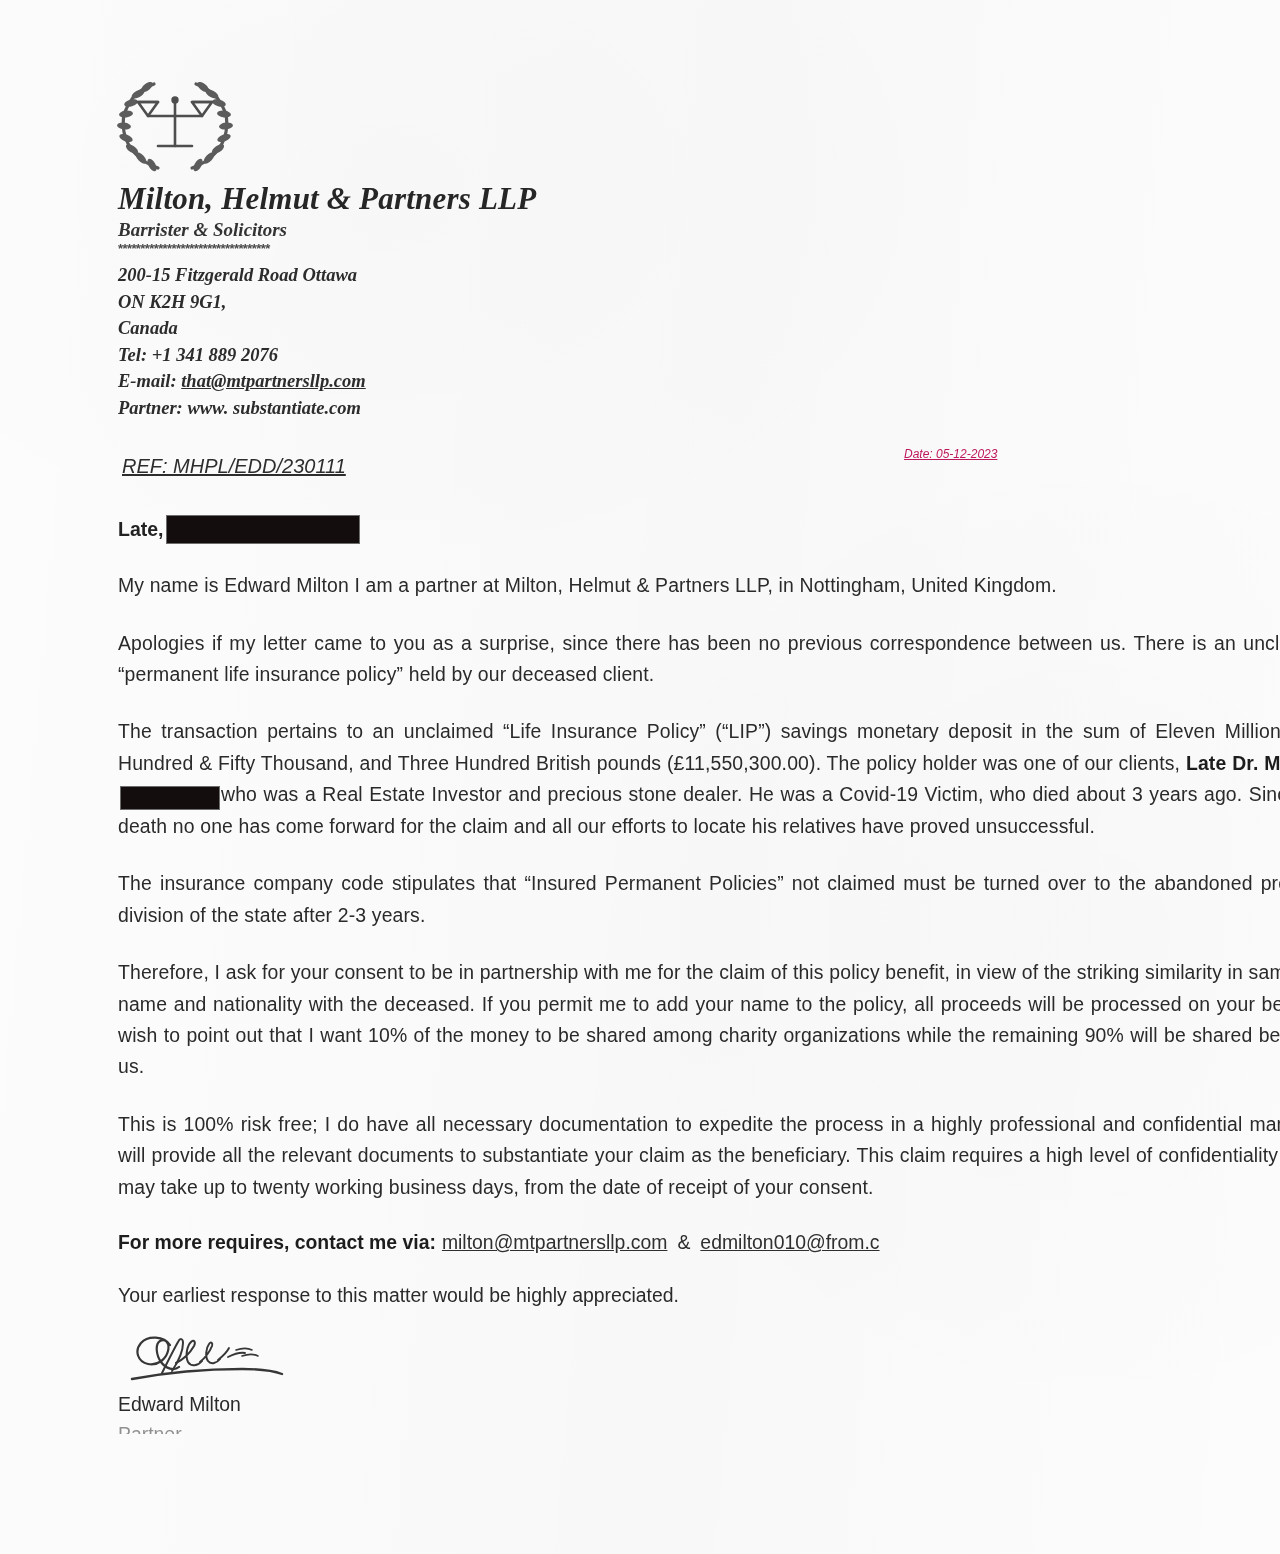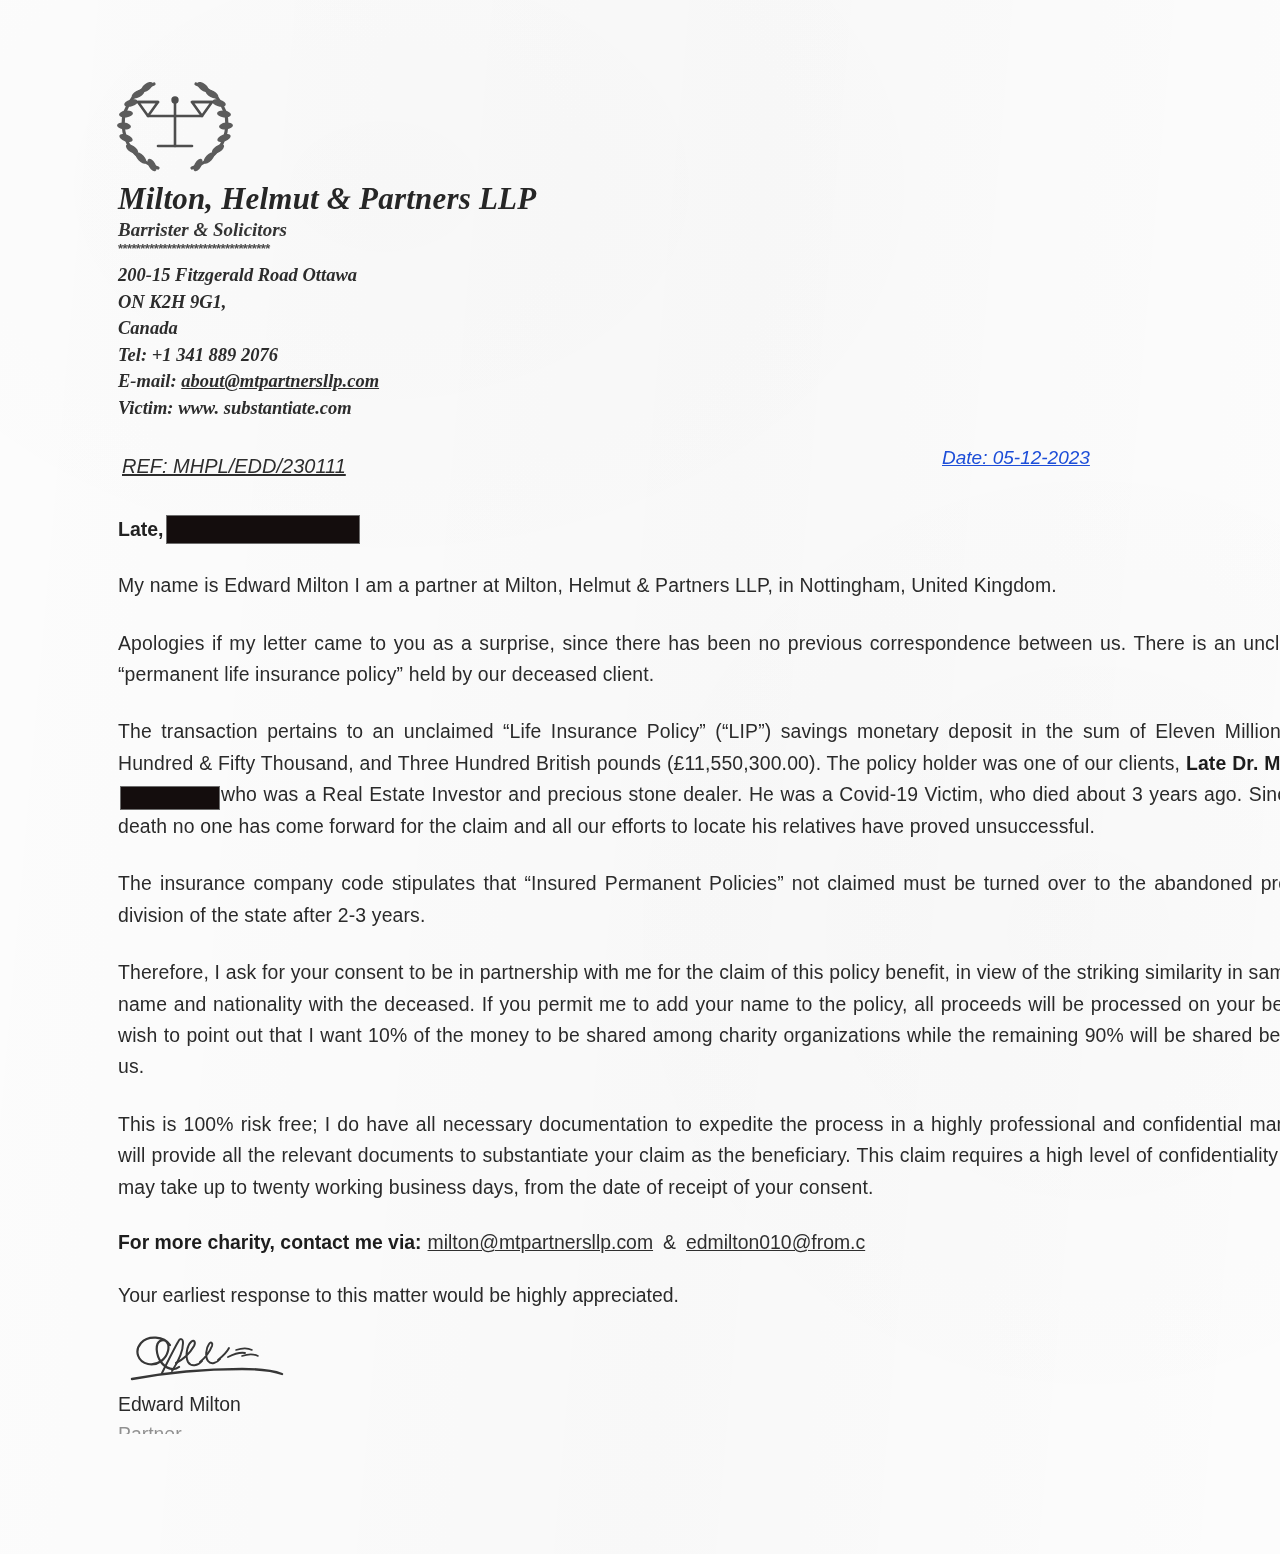--- a/index.html
+++ b/index.html
@@ -97,27 +97,27 @@
     left: 4px;
     top: 8px;
     font-family: "Liberation Sans", sans-serif;
     font-style: italic;
     font-size: 20px;
     text-decoration: underline;
     color: #2d2d2d;
   }
   .date {
     position: absolute;
-    left: 824px;
+    left: 786px;
     top: 0;
     font-family: "Liberation Sans", sans-serif;
     font-style: italic;
-    font-size: 19px;
+    font-size: 12px;
     text-decoration: underline;
-    color: #1d4ed8;
+    color: #be185d;
   }
 
   
   .salutation {
     margin-top: 38px;
     display: flex;
     align-items: center;
     font-size: 19.5px;
     font-weight: bold;
     color: #222222;
@@ -274,24 +274,24 @@
       <div class="address">
         <div>200-15 Fitzgerald Road Ottawa</div>
         <div>ON K2H 9G1,</div>
         <div>Canada</div>
         <div>
           <span class="lbl">Tel:</span>
           <span>+1 341 889 2076</span>
         </div>
         <div>
           <span class="lbl">E-mail:</span>
-          <span class="uline">about@mtpartnersllp.com</span>
+          <span class="uline">that@mtpartnersllp.com</span>
         </div>
         <div>
-          <span class="lbl">Victim:</span>
+          <span class="lbl">Partner:</span>
           <span>www. substantiate.com</span>
         </div>
       </div>
     </div>
 
     <div class="refrow">
       <div class="ref">REF: MHPL/EDD/230111</div>
       <div class="date">Date: 05-12-2023</div>
     </div>
 
@@ -309,21 +309,21 @@
       <p><span>The transaction pertains to an unclaimed “Life Insurance Policy” (“LIP”) savings monetary deposit in the sum of Eleven Million, Five Hundred &amp; Fifty Thousand, and Three Hundred British pounds (£11,550,300.00). The policy holder was one of our clients, </span><b>Late Dr. Marcus</b><span class="redaction redaction-inline"></span><span>who was a Real Estate Investor and precious stone dealer. He was a Covid-19 Victim, who died about 3 years ago. Since His death no one has come forward for the claim and all our efforts to locate his relatives have proved unsuccessful.</span></p>
 
       <p>The insurance company code stipulates that “Insured Permanent Policies” not claimed must be turned over to the abandoned property division of the state after 2-3 years.</p>
 
       <p>Therefore, I ask for your consent to be in partnership with me for the claim of this policy benefit, in view of the striking similarity in same last name and nationality with the deceased. If you permit me to add your name to the policy, all proceeds will be processed on your behalf. I wish to point out that I want 10% of the money to be shared among charity organizations while the remaining 90% will be shared between us.</p>
 
       <p class="last">This is 100% risk free; I do have all necessary documentation to expedite the process in a highly professional and confidential manner.  I will provide all the relevant documents to substantiate your claim as the beneficiary. This claim requires a high level of confidentiality and it may take up to twenty working business days, from the date of receipt of your consent.</p>
     </div>
 
     <div class="contact-line">
-      <span class="lead">For more charity, contact me via:</span><span class="mail">milton@mtpartnersllp.com</span><span class="amp">&amp;</span><span class="mail">edmilton010@from.c</span>
+      <span class="lead">For more requires, contact me via:</span><span class="mail">milton@mtpartnersllp.com</span><span class="amp">&amp;</span><span class="mail">edmilton010@from.c</span>
     </div>
 
     <div class="closing">Your earliest response to this matter would be highly appreciated.</div>
 
     <div class="sig-block">
       <svg class="signature" viewBox="0 0 215 62">
         <g fill="none" stroke="#1c1c1c" stroke-linecap="round" stroke-linejoin="round">
           <path d="M46 16 C40 7, 24 6, 17 14 C10 22, 14 33, 24 35 C34 37, 42 30, 44 22 C46 14, 41 9, 36 12 C31 15, 32 26, 37 33 C42 40, 50 42, 55 38" stroke-width="2.2"></path>
           <path d="M38 44 C44 32, 50 20, 54 13 C56 9, 59 9, 59 14 C59 22, 54 33, 48 42" stroke-width="2"></path>
           <path d="M52 34 C60 30, 66 24, 70 17 C72 13, 70 10, 67 13 C63 17, 61 27, 64 33 C67 38, 74 37, 78 32" stroke-width="2"></path>

